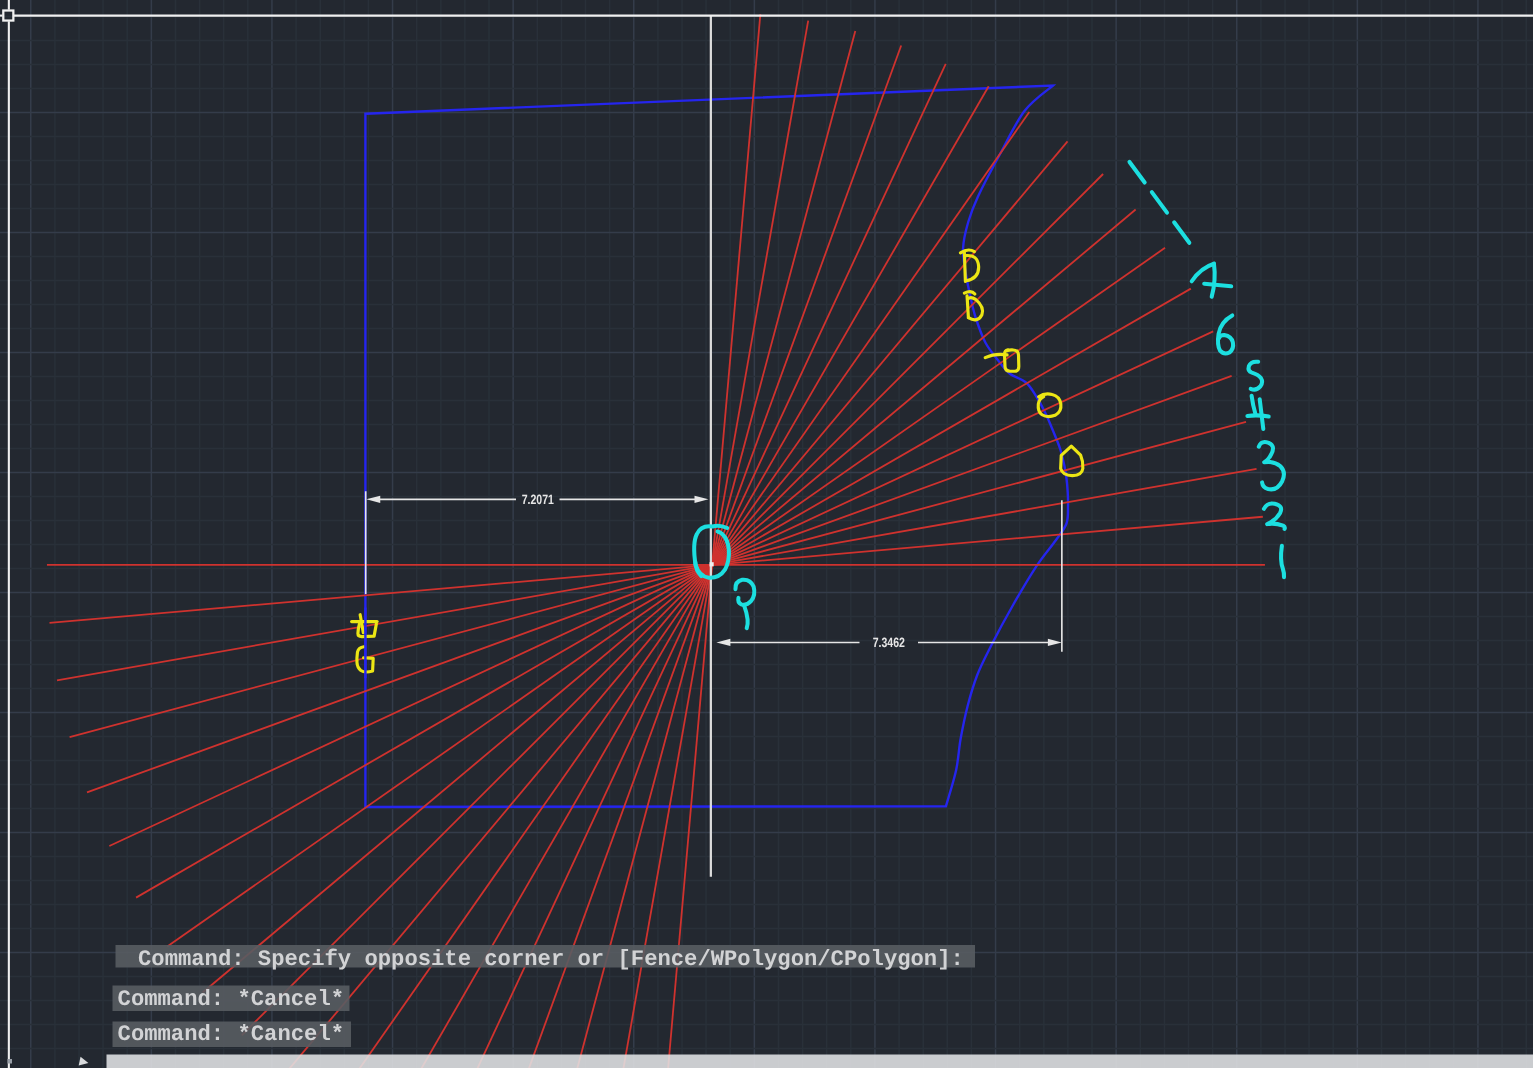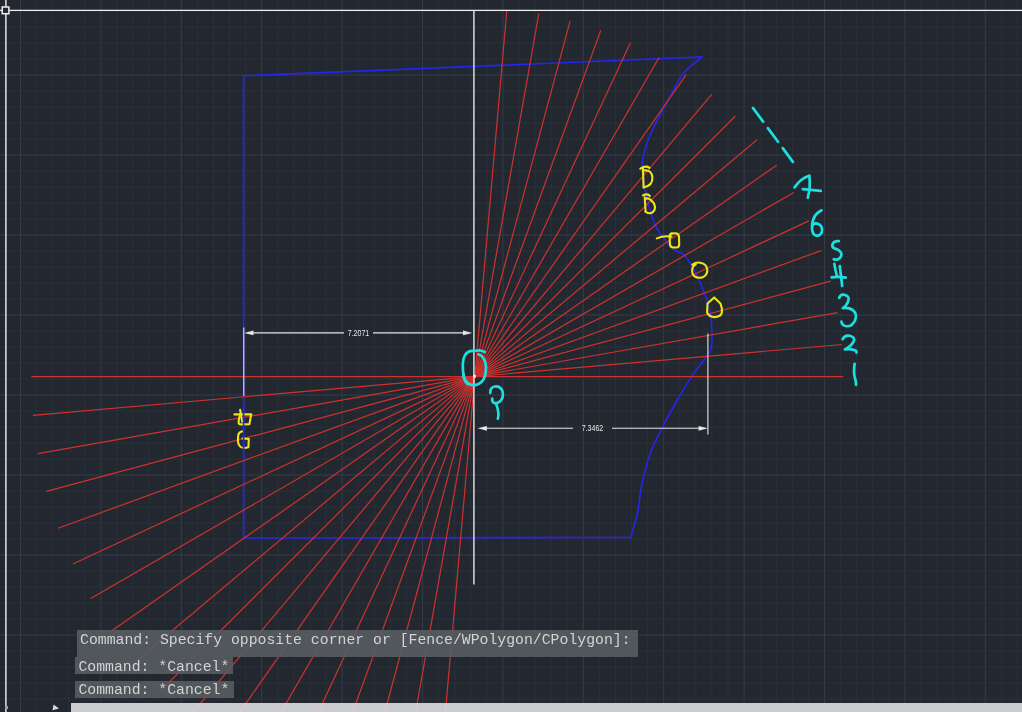--- a/index.html
+++ b/index.html
@@ -1,15 +1,15 @@
 <!DOCTYPE html>
 <html><head><meta charset="utf-8">
 <style>
 html,body{margin:0;padding:0;background:#232830;}
-#app{position:relative;width:1022px;height:712px;background:#232830;overflow:hidden;font-family:"Liberation Sans",sans-serif;}
+#app{position:relative;width:1022px;height:712px;background:#232830;overflow:hidden;font-family:"Liberation Sans",sans-serif;font-weight:bold;}
 .cmd{position:absolute;font-family:"Liberation Mono",monospace;font-size:14.8px;color:#d2d3d5;background:rgba(88,92,98,0.9);white-space:pre;line-height:1;}
 </style></head>
 <body>
 <div id="app">
 <svg width="1022" height="712" style="position:absolute;left:0;top:0">
 <line x1="20.5" y1="0" x2="20.5" y2="712" stroke="#343c4a" stroke-width="1"></line>
 <line x1="36.6" y1="0" x2="36.6" y2="712" stroke="#293039" stroke-width="1"></line>
 <line x1="52.7" y1="0" x2="52.7" y2="712" stroke="#293039" stroke-width="1"></line>
 <line x1="68.7" y1="0" x2="68.7" y2="712" stroke="#293039" stroke-width="1"></line>
 <line x1="84.8" y1="0" x2="84.8" y2="712" stroke="#293039" stroke-width="1"></line>
@@ -216,18 +216,18 @@
 <path d="M839.2,297.8 Q840.8,293.4 845.8,295.2 Q850.4,297.2 847.6,302.6 Q845.6,306.8 842.8,308.2 Q849.2,307 853.6,310.8 Q857.6,314.8 854.8,320.8 Q851.4,327.4 845.4,326 Q841.8,325 841.4,321.6"></path>
 <path d="M842.6,339.2 Q844.8,334.8 849.8,335.8 Q855.8,337.2 853.4,342 Q850.8,346.6 844.8,349.4 Q849.8,348.4 855.4,350.4 Q856.9,351.2 856.4,352.6"></path>
 <path d="M854.6,363.8 Q853.2,373.5 855.2,379 Q856.2,382 856,384.8"></path>
 </g>
 
 <g fill="#e6e6e6" font-family="Liberation Sans,sans-serif" font-size="9px" text-anchor="middle">
 <text x="358.5" y="336.2" transform="translate(358.5,0) scale(0.78,1) translate(-358.5,0)">7.2071</text>
 <text x="592.5" y="431.5" transform="translate(592.5,0) scale(0.78,1) translate(-592.5,0)">7.3462</text>
 </g>
 </svg>
-<div class="cmd" style="left:77px;top:629.8px;width:561px;height:27px;"><span style="position:relative;top:3.5px;left:3px">Command: Specify opposite corner or [Fence/WPolygon/CPolygon]:</span></div>
+<div class="cmd" style="left:77px;top:629.8px;width:561px;height:15px;padding-left:12px;"><span style="position:relative;top:3.5px;left:3px">Command: Specify opposite corner or [Fence/WPolygon/CPolygon]:</span></div>
 <div class="cmd" style="left:75.4px;top:657.3px;width:158px;height:17px;"><span style="position:relative;top:2.5px;left:3px">Command: *Cancel*</span></div>
 <div class="cmd" style="left:75.4px;top:680.7px;width:158.5px;height:17px;"><span style="position:relative;top:2.5px;left:3px">Command: *Cancel*</span></div>
 <div style="position:absolute;left:70.5px;top:703.4px;width:951.5px;height:8.6px;background:rgba(225,227,229,0.88)"></div>
 <div style="position:absolute;left:53px;top:704.5px;width:0;height:0;border-left:6.5px solid #d9dadc;border-top:3.5px solid transparent;border-bottom:3.5px solid transparent;transform:rotate(12deg)"></div>
 <div style="position:absolute;left:5px;top:706px;width:3px;height:3px;background:#9aa0a8"></div>
 </div>
 </body></html>

